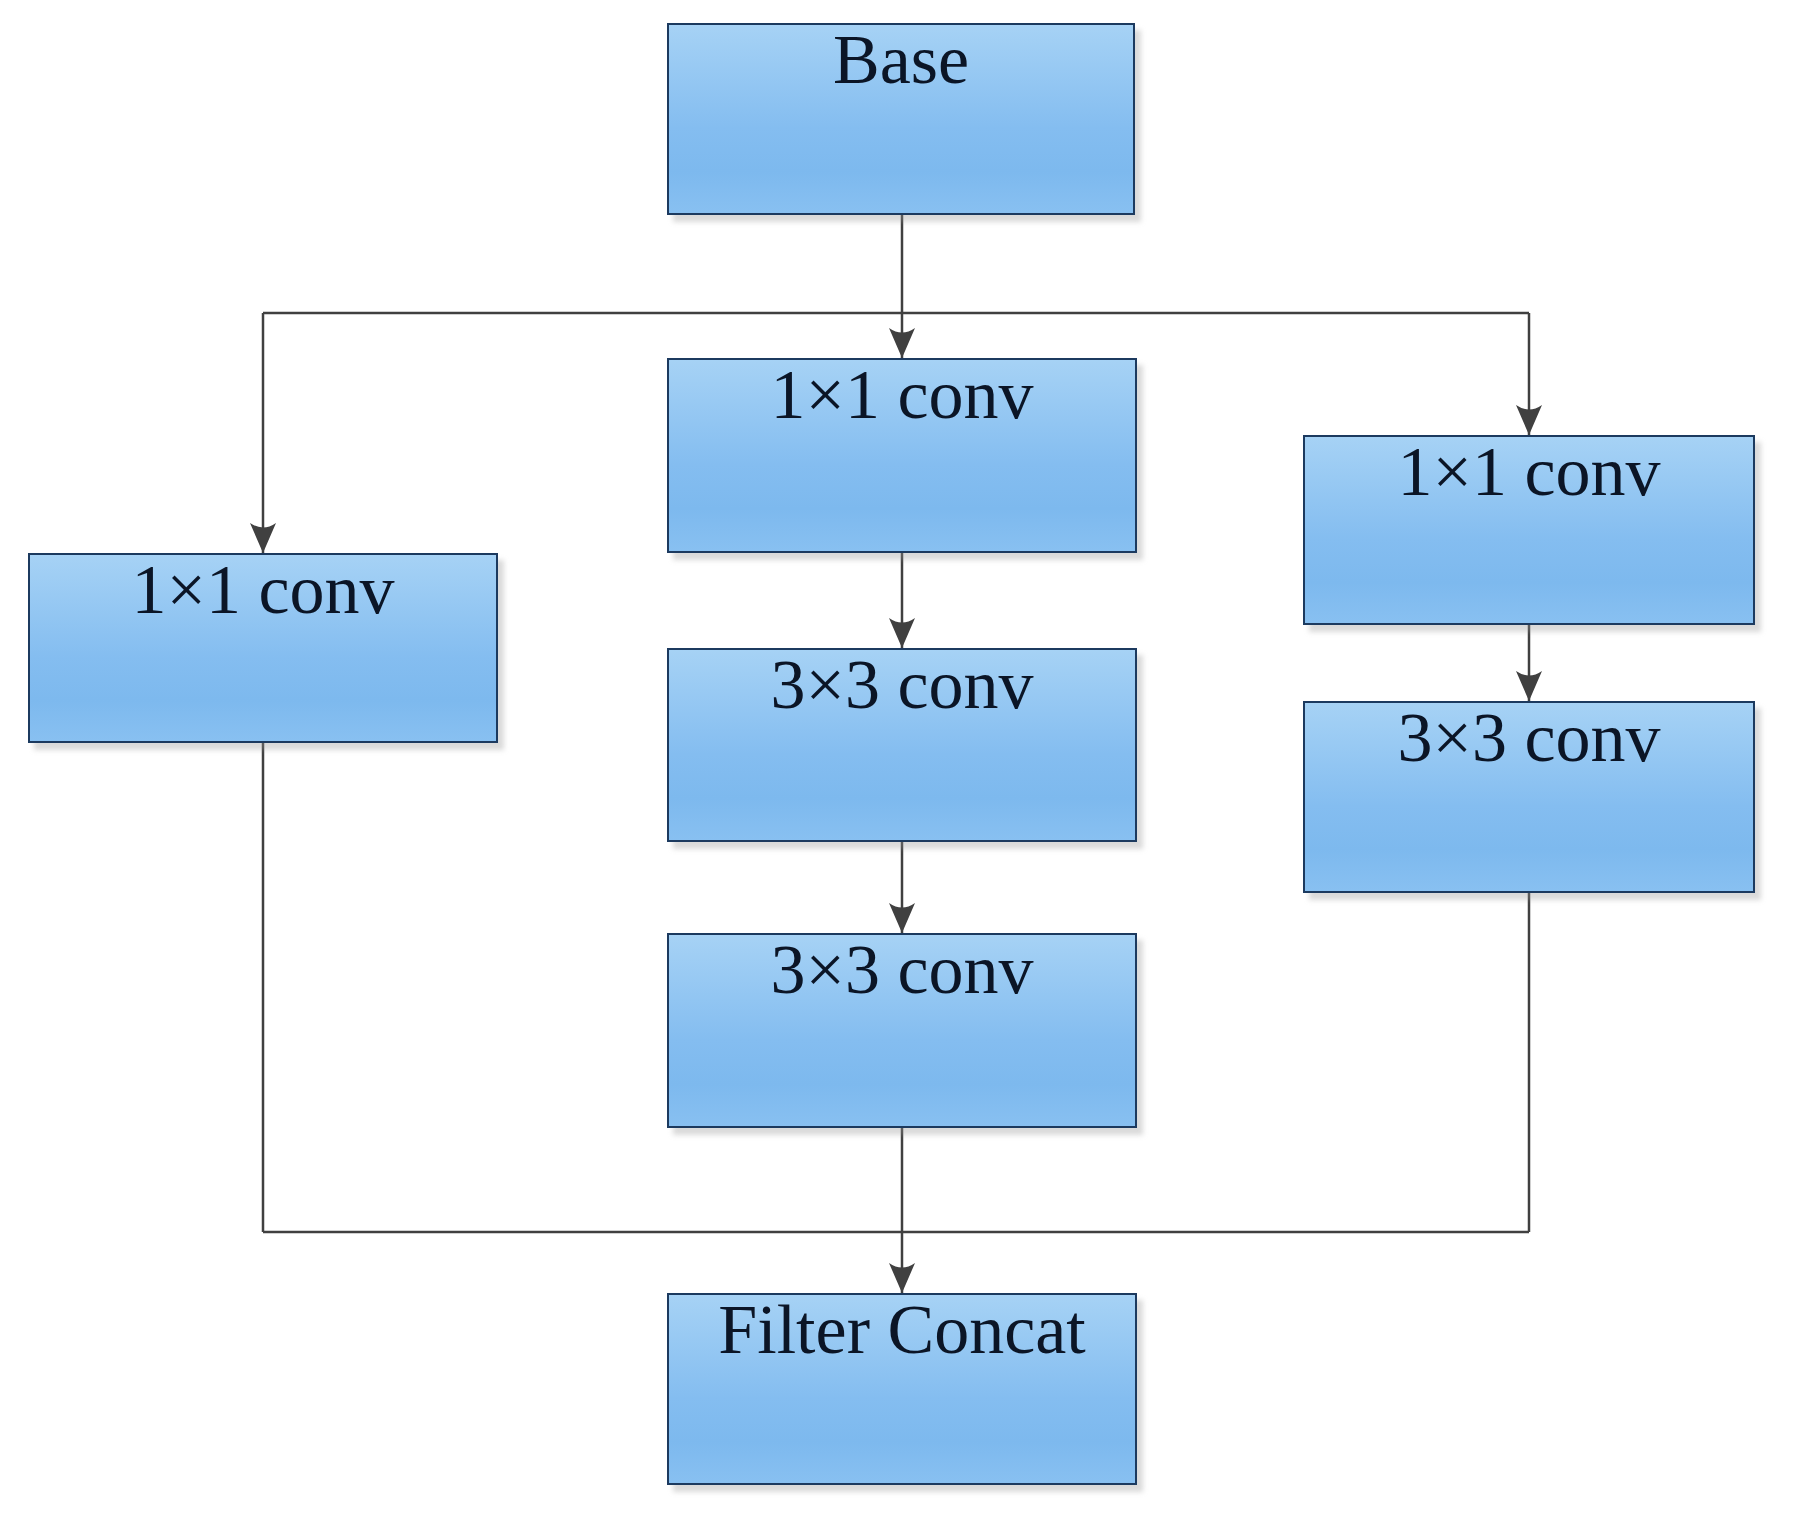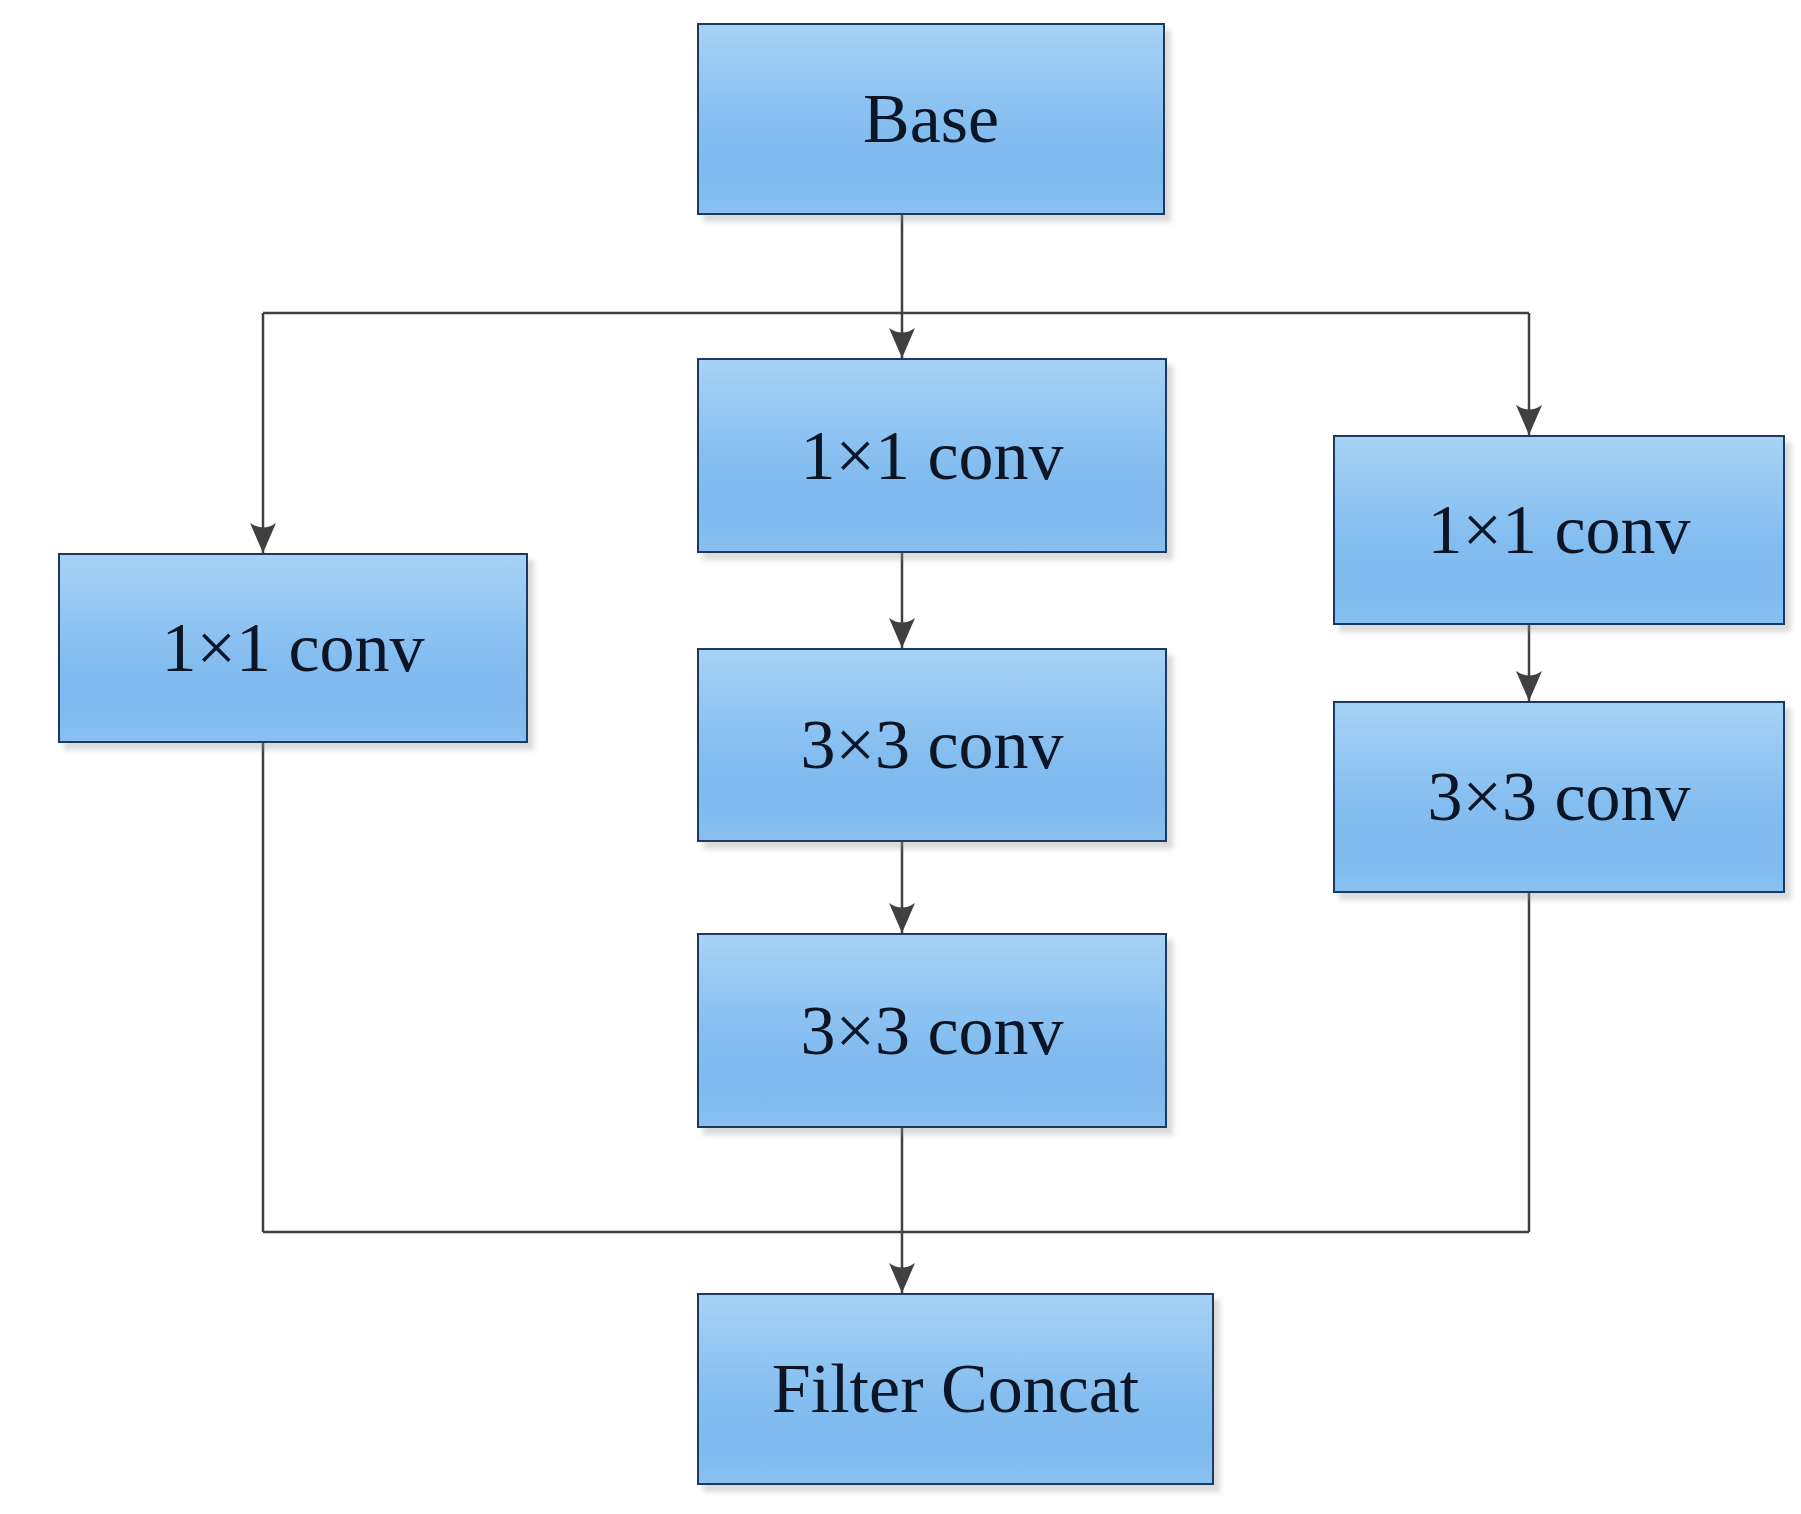--- a/index.html
+++ b/index.html
@@ -19,31 +19,30 @@
     position: absolute;
     left: 0;
     top: 0;
     width: 1801px;
     height: 1514px;
     pointer-events: none;
   }
   .node {
     position: absolute;
     display: flex;
-    align-items: center;
+    align-items: flex-start;
     justify-content: center;
     box-sizing: border-box;
     border: 2px solid var(--node-border, #1c3a5f);
     background: linear-gradient(to bottom,
       var(--fill-top, #a6d2f5) 0%,
       var(--fill-mid, #84bdf0) 55%,
       var(--fill-low, #7db9ee) 78%,
       var(--fill-bot, #88c0f1) 100%);
     box-shadow: 6px 7px 5px rgba(150, 150, 150, 0.35);
-    margin-left: 30px;
   }
   .node-label {
     font-size: 70px;
     line-height: 1;
     color: var(--text, #0b1526);
     white-space: nowrap;
     user-select: none;
   }
   .edge-line {
     stroke: var(--line, #404040);
@@ -94,16 +93,16 @@
     </div>
     <div class="node" style="left: 667px; top: 933px; width: 470px; height: 195px;">
       <span class="node-label">3×3 conv</span>
     </div>
     <div class="node" style="left: 1303px; top: 435px; width: 452px; height: 190px;">
       <span class="node-label">1×1 conv</span>
     </div>
     <div class="node" style="left: 1303px; top: 701px; width: 452px; height: 192px;">
       <span class="node-label">3×3 conv</span>
     </div>
-    <div class="node" style="left: 667px; top: 1293px; width: 517px; height: 192px;">
+    <div class="node" style="left: 667px; top: 1293px; width: 470px; height: 192px;">
       <span class="node-label">Filter Concat</span>
     </div>
   </div>
 
 </body></html>

